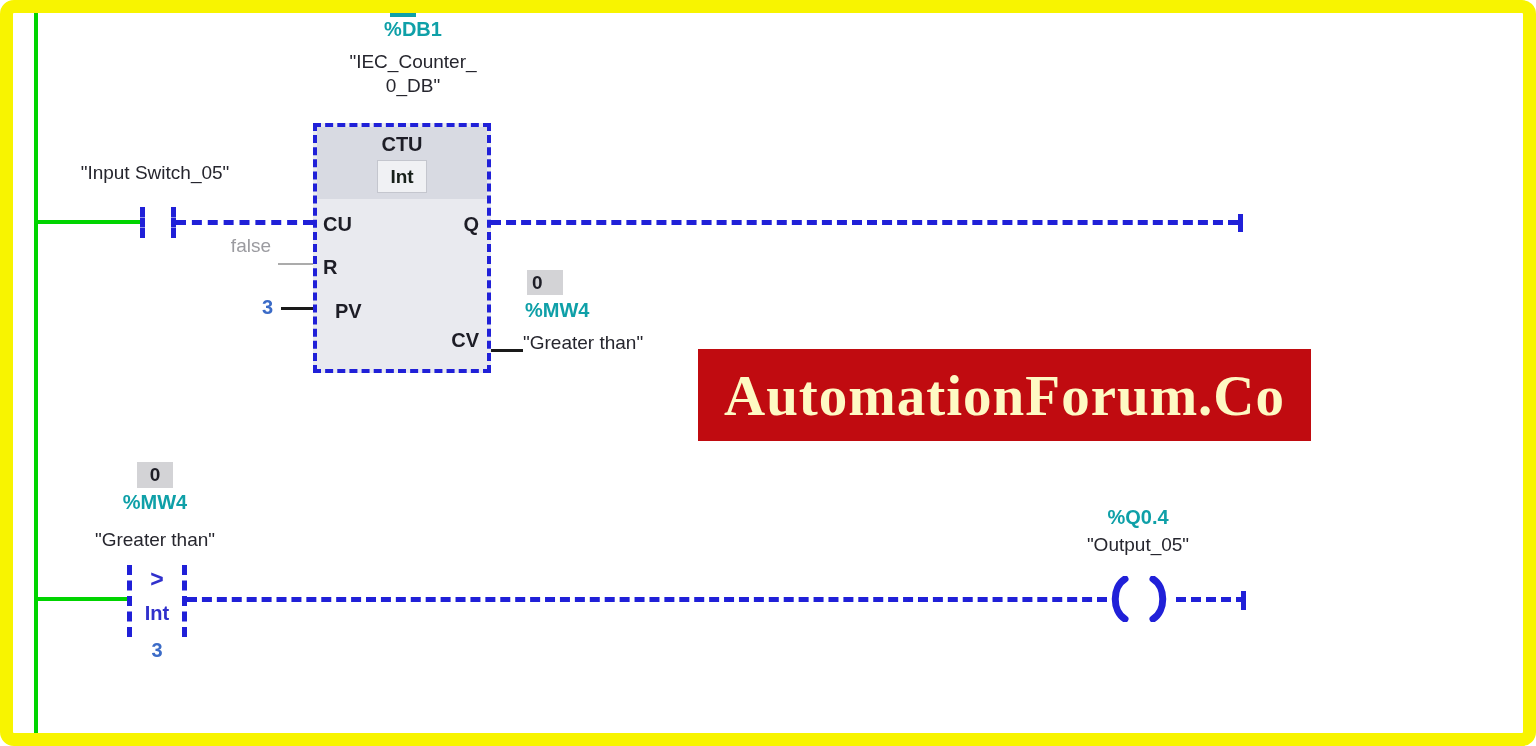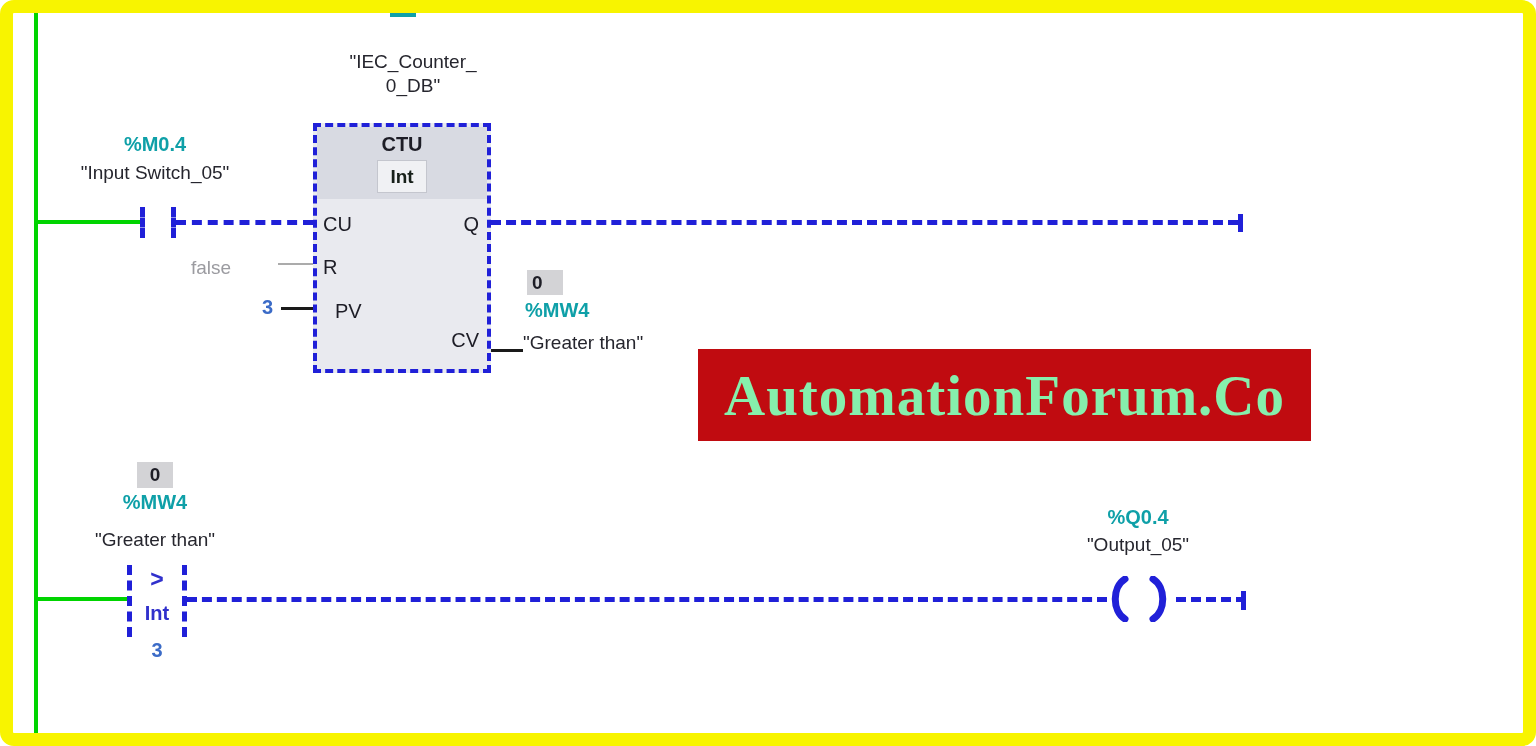--- a/index.html
+++ b/index.html
@@ -22,21 +22,21 @@
   .wire-green { background: #00d400; height: 4px; }
   .wire-blue-dashed { height: 0; border-top: 5px dashed #2020d8; }
   .vbar-dashed { width: 0; border-left: 5px dashed #2020d8; }
   .tick-blue { width: 5px; background: #2020d8; }
   .wire-gray { background: #ababab; height: 2px; }
   .wire-black { background: #1a1a1a; height: 3px; }
 
   
   .operand { color: #0fa0a8; font-weight: bold; font-size: 20px; text-align: center; }
   .tagname { color: #26262e; font-size: 19px; text-align: center; }
-  .pin { color: #1d1d26; font-weight: normal; font-size: 20px; }
+  .pin { color: #1d1d26; font-weight: bold; font-size: 20px; }
   .value-blue { color: #3b6bc7; font-weight: bold; font-size: 20px; }
   .false-gray { color: #9b9ba0; font-size: 19px; }
   .monitor-box {
     background: #d3d3d6;
     color: #1d1d26;
     font-weight: bold;
     font-size: 19px;
     text-align: center;
     line-height: 25px;
   }
@@ -54,62 +54,62 @@
     text-align: center; line-height: 31px; color: #17201a; font-weight: bold; font-size: 19px;
   }
 
   .cmp-text { color: #3030cc; font-weight: bold; text-align: center; }
 
   .banner {
     background: #c00b10;
     display: flex; align-items: center; justify-content: center;
   }
   .banner-text {
-    color: #86efac;
+    color: #fef9c3;
     font-family: "Liberation Serif", serif;
     font-weight: bold;
     font-size: 57px;
     letter-spacing: 1px;
     white-space: nowrap;
   }
 </style>
 </head>
 <body>
 
 <div class="frame">
 
   <div class="abs rail" style="left:21px; top:0px; width:4px; height:720px;"></div>
 
   <div class="abs" style="left:377px; top:0px; width:26px; height:4px; background:#0fa0a8;"></div>
 
+  <div class="abs operand" style="left:300px; top:5px; width:200px;">%DB1</div>
   <div class="abs tagname" style="left:290px; top:38px; width:220px;">"IEC_Counter_</div>
   <div class="abs tagname" style="left:290px; top:62px; width:220px;">0_DB"</div>
 
-  <div class="abs operand" style="left:42px; top:120px; width:200px;">%M0.4</div>
   <div class="abs tagname" style="left:27px; top:149px; width:230px;">"Input Switch_05"</div>
 
   <div class="abs wire-green" style="left:23px; top:207px; width:104px;"></div>
 
   <div class="abs vbar-dashed" style="left:127px; top:194px; height:31px;"></div>
   <div class="abs vbar-dashed" style="left:158px; top:194px; height:31px;"></div>
 
   <div class="abs wire-blue-dashed" style="left:163px; top:207px; width:137px;"></div>
 
   <div class="abs fb-block" style="left:300px; top:110px; width:178px; height:250px;">
     <div class="fb-header"></div>
     <div class="fb-title">CTU</div>
     <div class="fb-type-box">Int</div>
     <div class="abs pin" style="left:6px;  top:86px;">CU</div>
     <div class="abs pin" style="right:8px; top:86px;">Q</div>
     <div class="abs pin" style="left:6px;  top:129px;">R</div>
     <div class="abs pin" style="left:18px;  top:173px;">PV</div>
     <div class="abs pin" style="right:8px; top:202px;">CV</div>
   </div>
 
-  <div class="abs false-gray" style="left:178px; top:244px; width:80px; text-align:left;">false</div>
+  <div class="abs false-gray" style="left:178px; top:222px; width:80px; text-align:right;">false</div>
   <div class="abs wire-gray" style="left:265px; top:250px; width:35px;"></div>
 
   <div class="abs value-blue" style="left:215px; top:283px; width:45px; text-align:right;">3</div>
   <div class="abs wire-black" style="left:268px; top:294px; width:32px;"></div>
 
   <div class="abs wire-blue-dashed" style="left:478px; top:207px; width:747px;"></div>
   <div class="abs tick-blue" style="left:1225px; top:201px; height:18px;"></div>
 
   <div class="abs wire-black" style="left:478px; top:336px; width:32px;"></div>
   <div class="abs monitor-box" style="left:514px; top:257px; width:36px; height:25px; text-align:left; padding-left:5px;">0</div>

